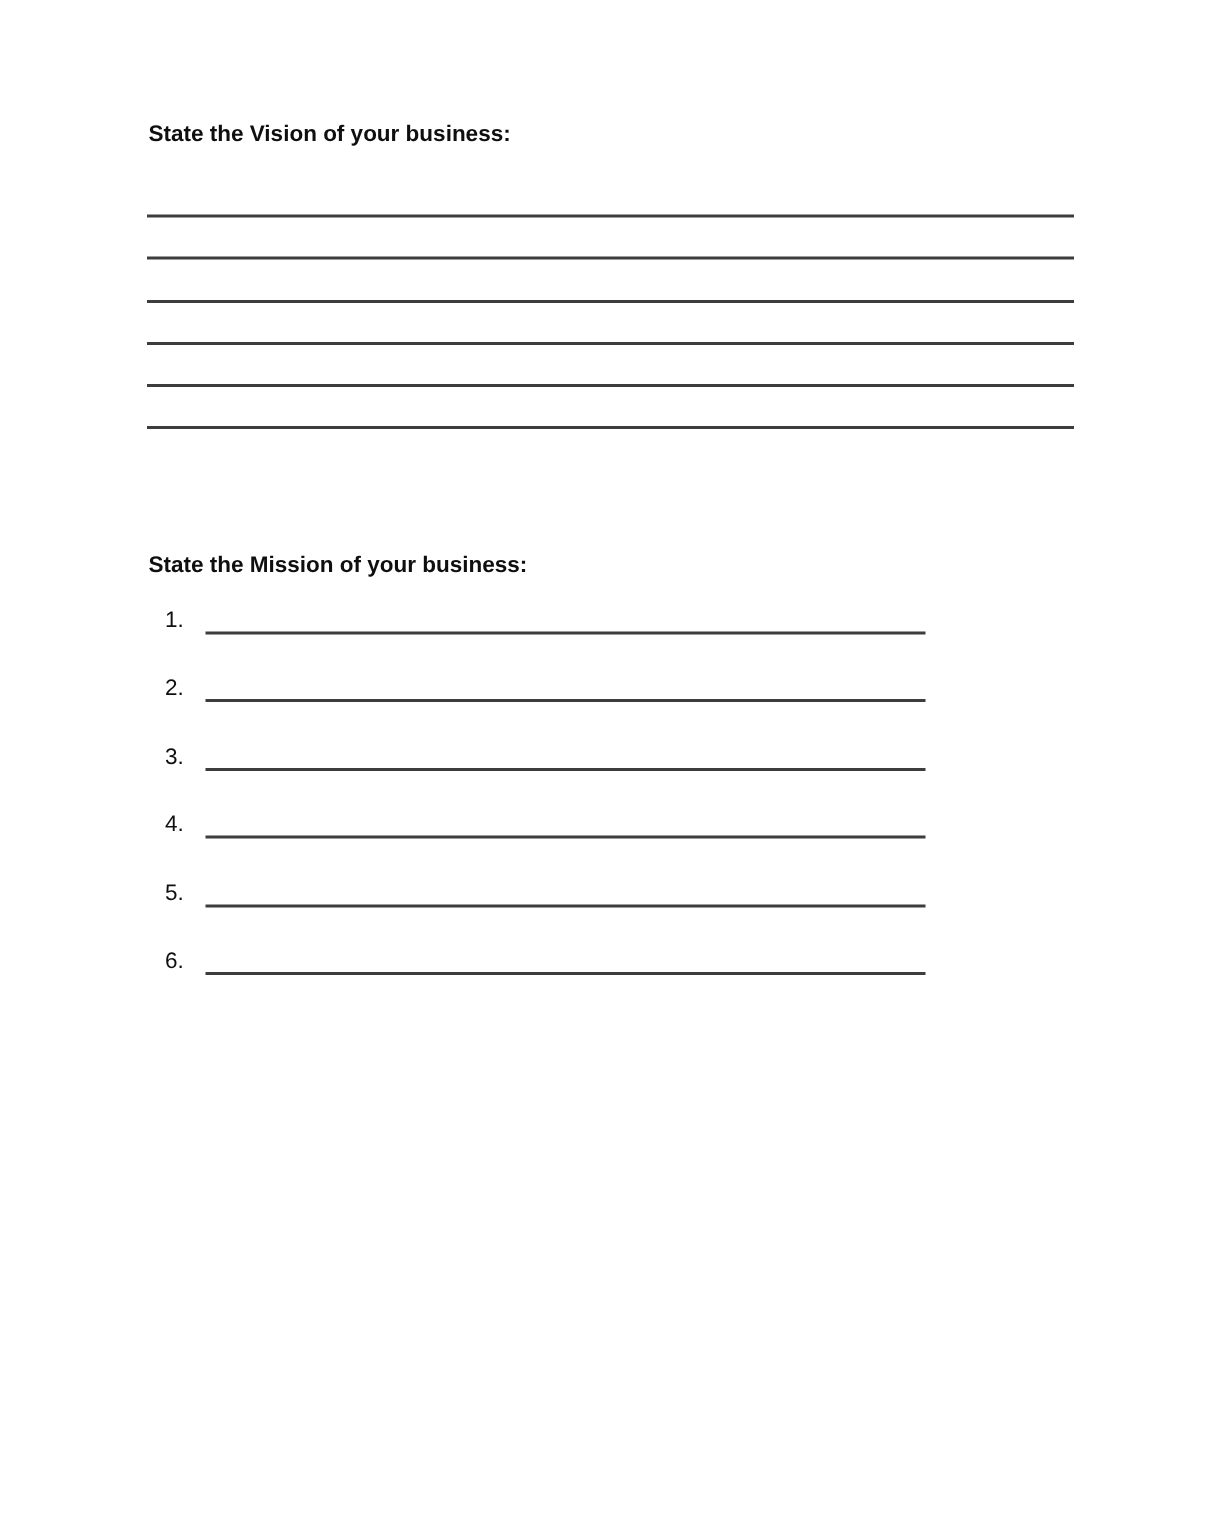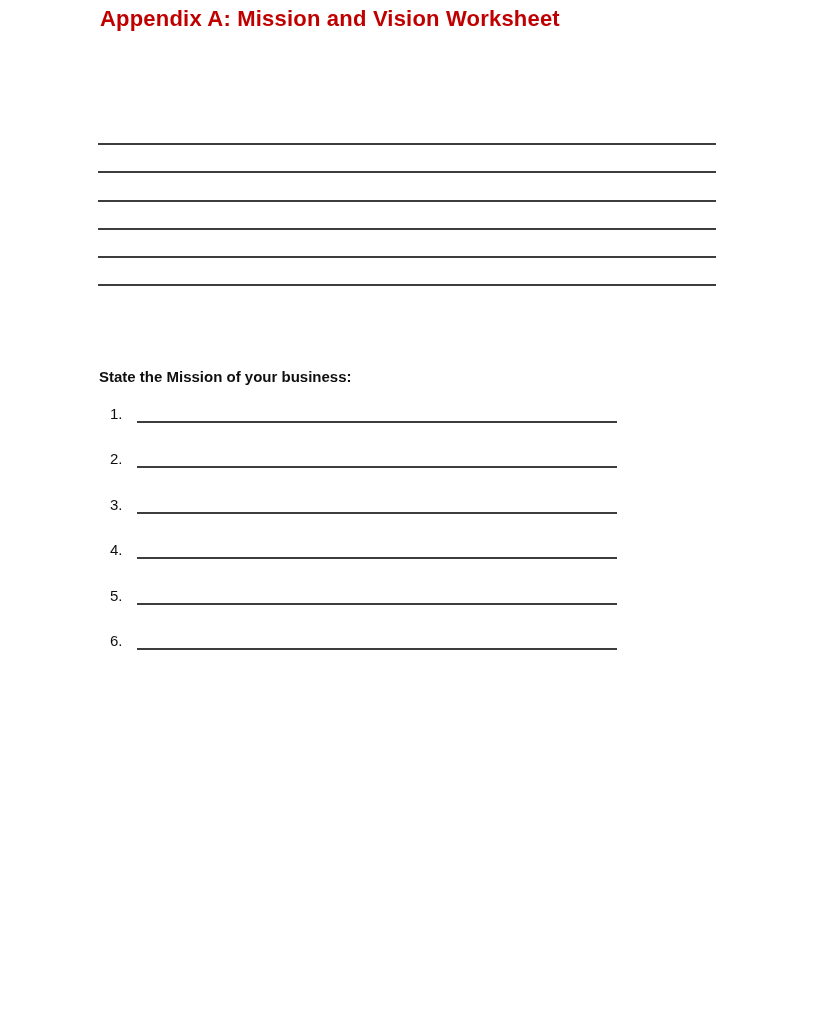--- a/index.html
+++ b/index.html
@@ -95,22 +95,22 @@
     top: 1px;
     font-size: 14px;
     white-space: nowrap;
   }
 </style>
 </head>
 <body>
 
 <div class="page">
 
-  <h1 class="title">Appendix A: Mission and Vision Worksheet</h1>
 
+  <div class="section-heading vision-heading">State the Vision of your business:</div>
 
   <div>
     <div class="vline">
       <span class="fill-text"></span>
     </div>
     <div class="vline">
       <span class="fill-text"></span>
     </div>
     <div class="vline">
       <span class="fill-text"></span>

